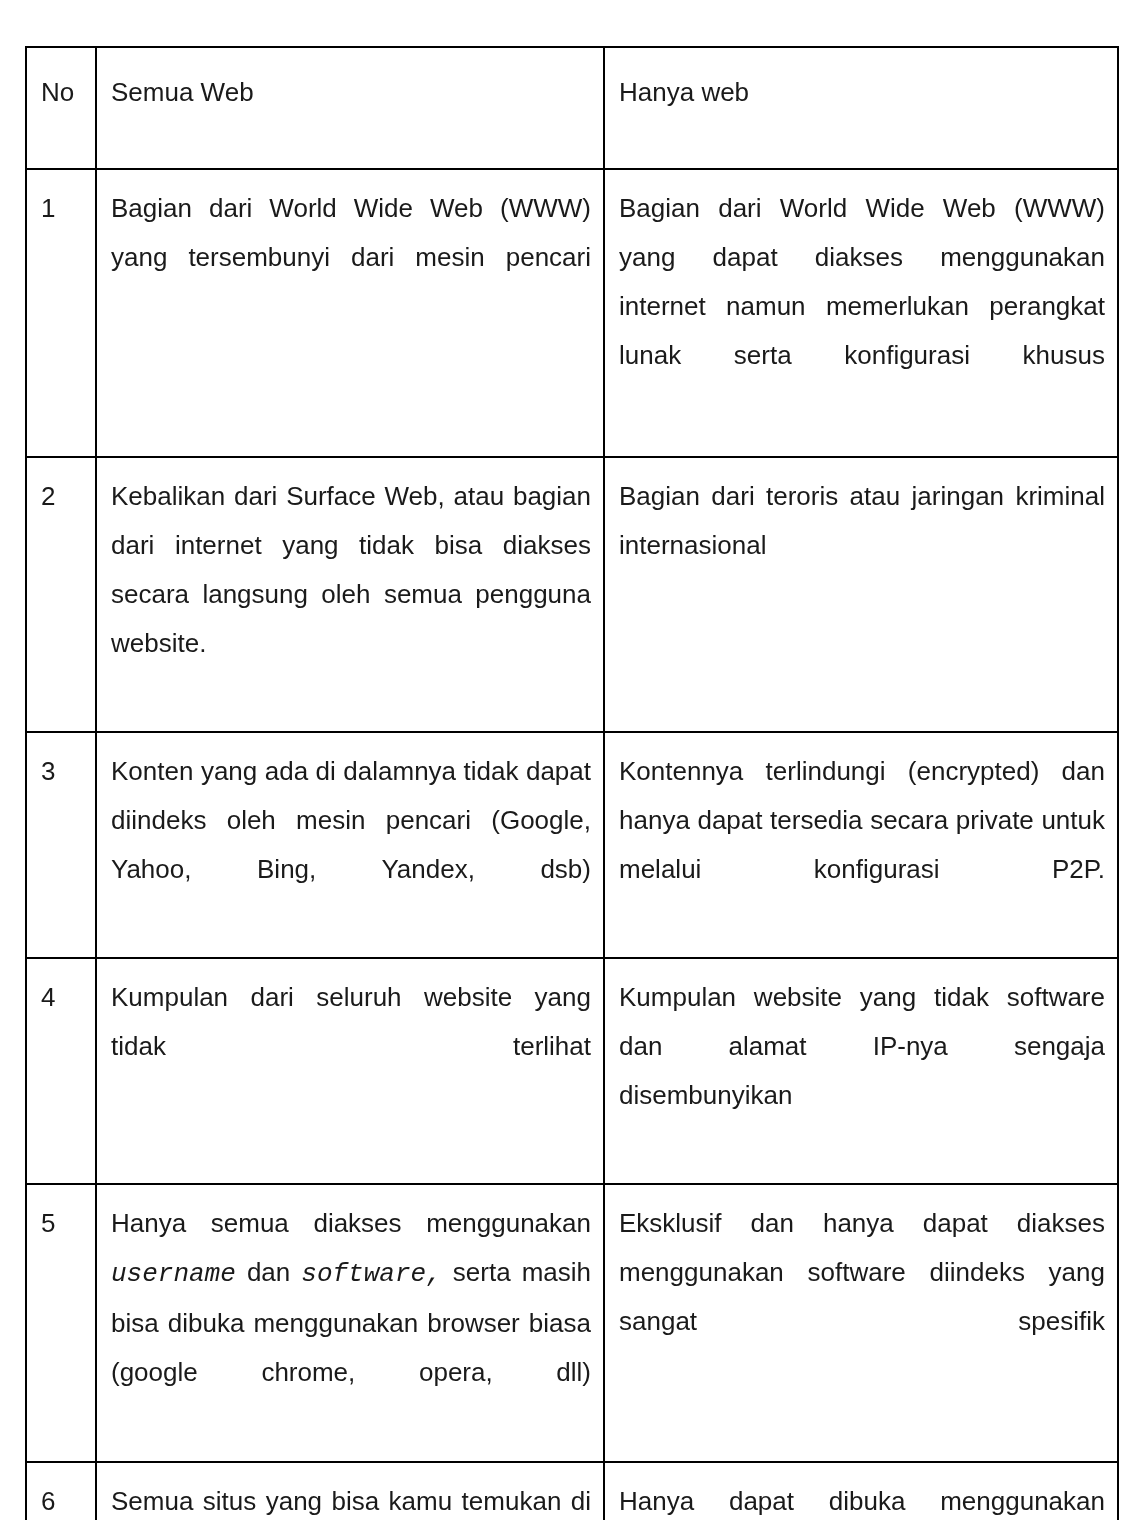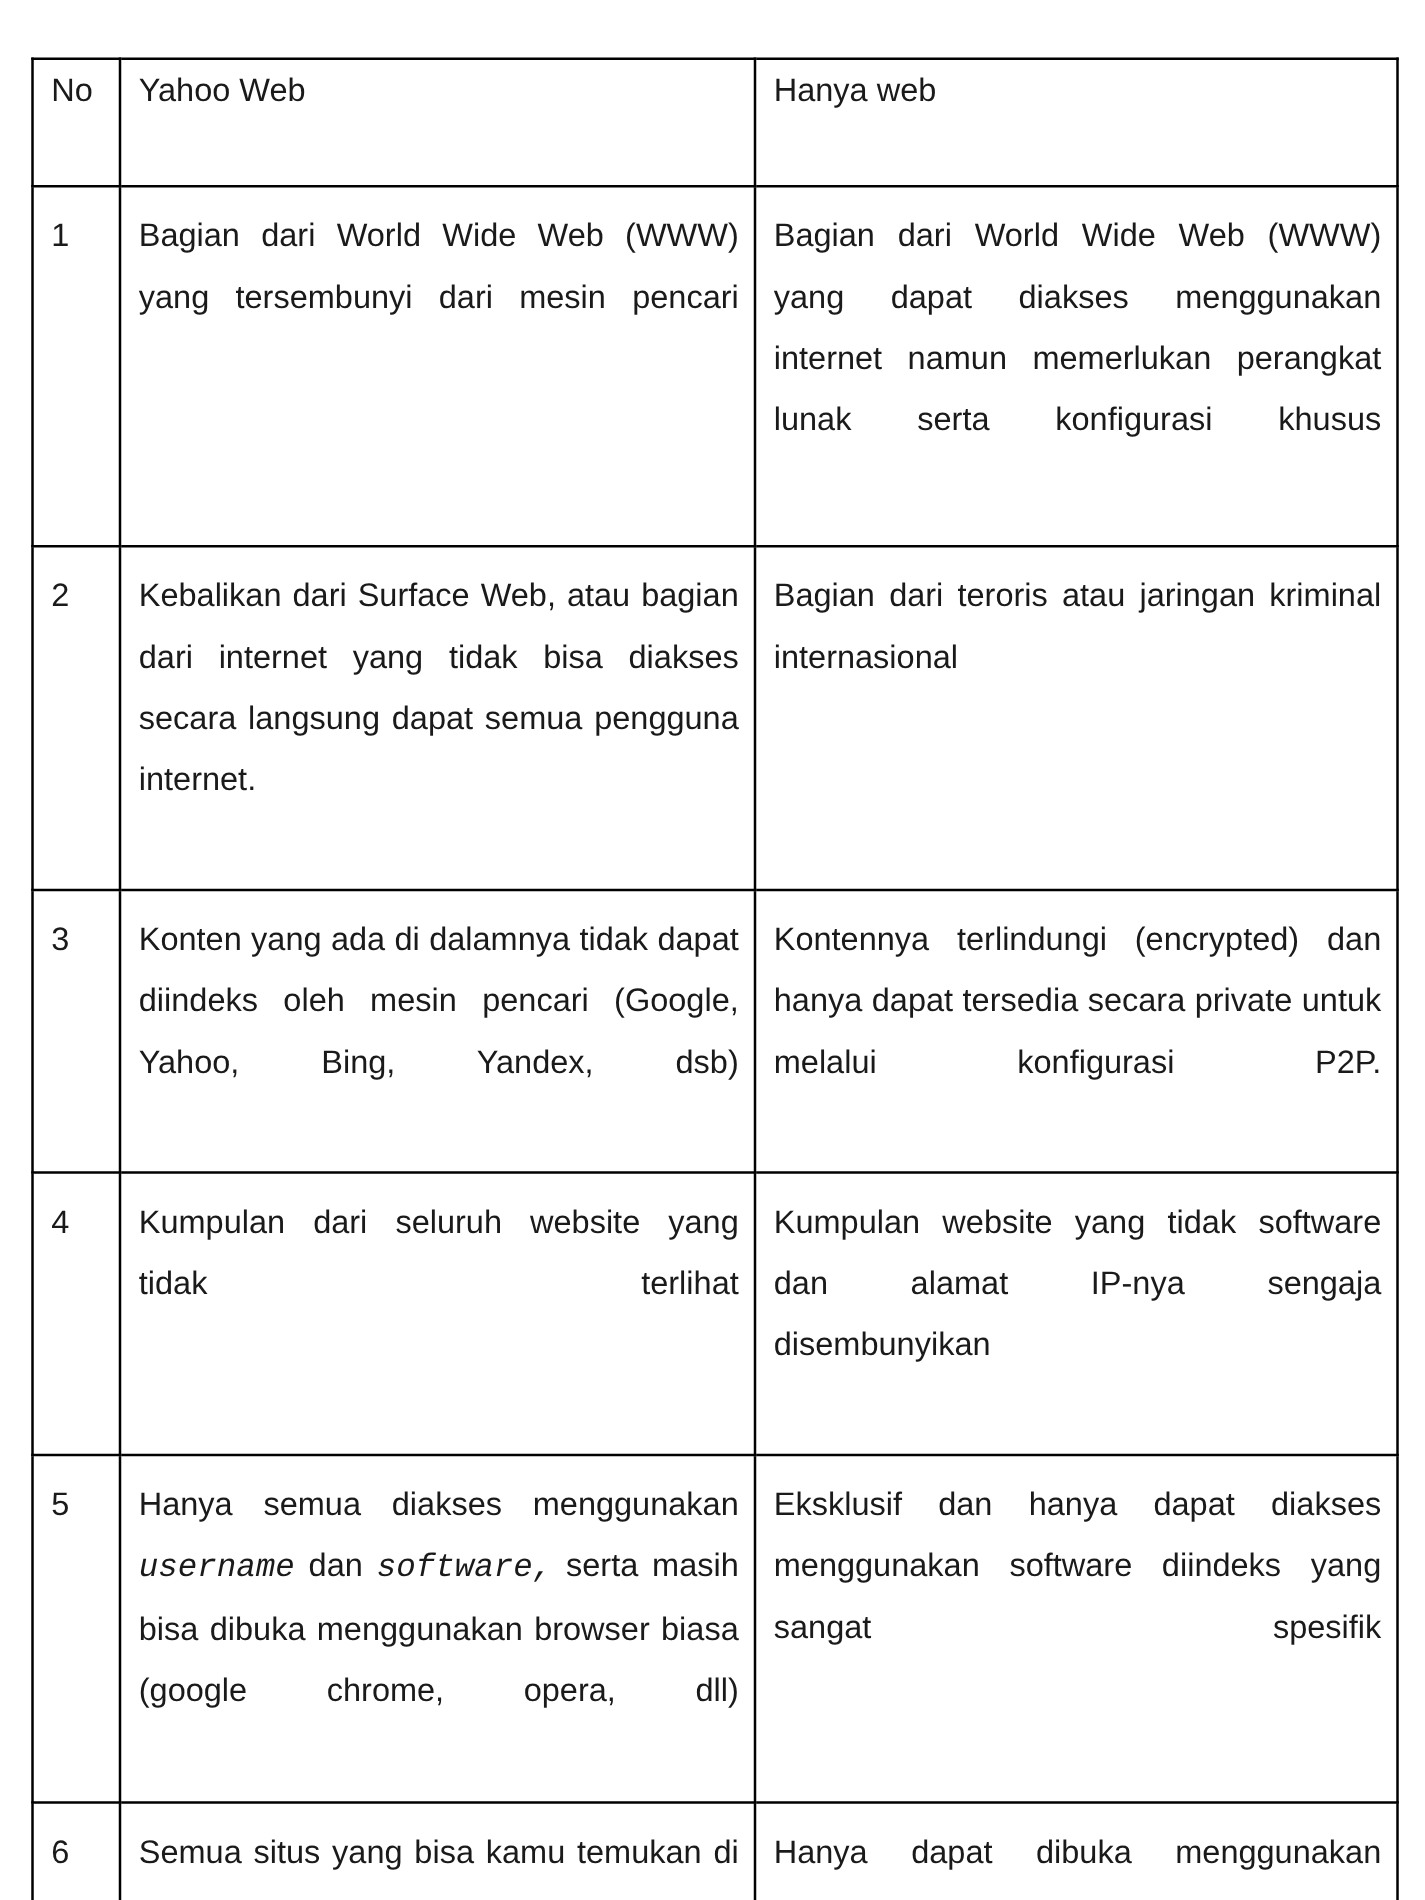--- a/index.html
+++ b/index.html
@@ -41,21 +41,21 @@
     background: #ffffff;
   }
   col.c-no    { width: 70px; }
   col.c-deep  { width: 508px; }
   col.c-dark  { width: 514px; }
 
   
   table.cmp thead th {
     text-align: left;
     height: 86px;
-    padding-top: 0;
+    padding-top: 20px;
     vertical-align: top;
   }
 
   
   td.num {
     text-align: left;
     white-space: nowrap;
   }
 
   
@@ -88,41 +88,41 @@
   <table class="cmp">
     <colgroup>
       <col class="c-no">
       <col class="c-deep">
       <col class="c-dark">
     </colgroup>
 
     <thead>
       <tr>
         <th>No</th>
-        <th>Yahoo Web</th>
+        <th>Semua Web</th>
         <th>Hanya web</th>
       </tr>
     </thead>
 
     <tbody>
 
       <tr class="r1">
         <td class="num">1</td>
         <td class="body-cell">
             <p>Bagian dari World Wide Web (WWW) yang tersembunyi dari mesin pencari</p>
           </td>
         <td class="body-cell">
             <p>Bagian dari World Wide Web (WWW) yang dapat diakses menggunakan internet namun memerlukan perangkat lunak serta konfigurasi khusus</p>
           </td>
       </tr>
 
       <tr class="r2">
         <td class="num">2</td>
         <td class="body-cell">
-            <p>Kebalikan dari Surface Web, atau bagian dari internet yang tidak bisa diakses secara langsung dapat semua pengguna internet.</p>
+            <p>Kebalikan dari Surface Web, atau bagian dari internet yang tidak bisa diakses secara langsung oleh semua pengguna website.</p>
           </td>
         <td class="body-cell">
             <p>Bagian dari teroris atau jaringan kriminal internasional</p>
           </td>
       </tr>
 
       <tr class="r3">
         <td class="num">3</td>
         <td class="body-cell">
             <p>Konten yang ada di dalamnya tidak dapat diindeks oleh mesin pencari (Google, Yahoo, Bing, Yandex, dsb)</p>

